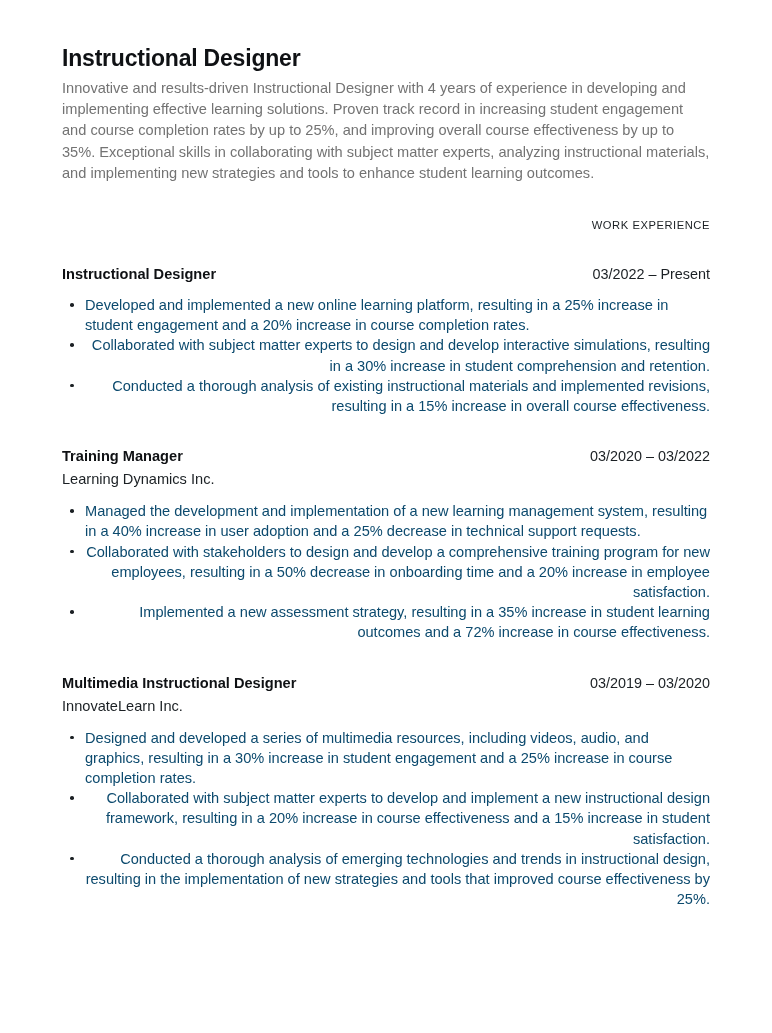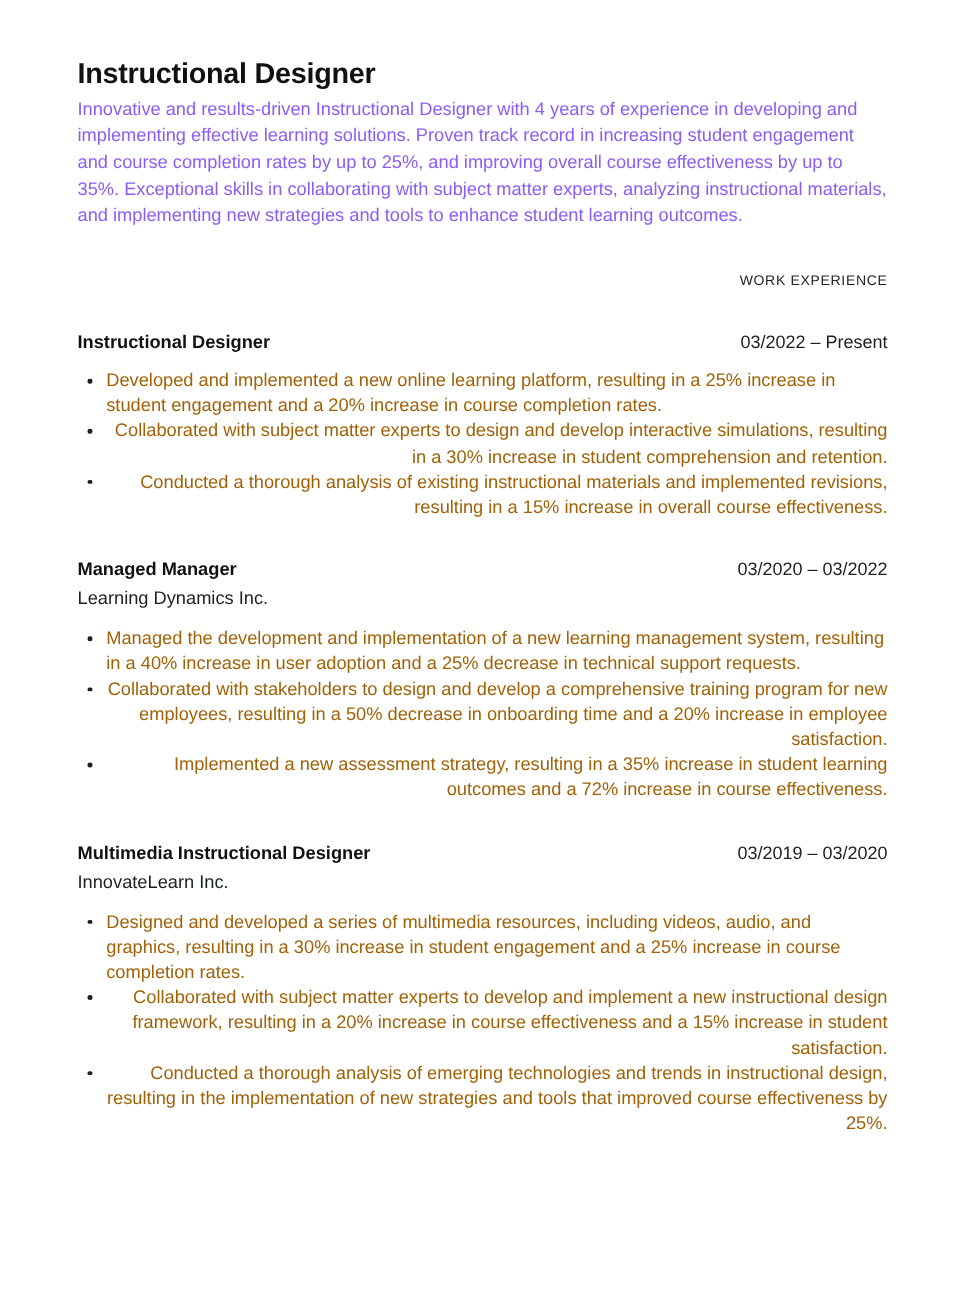--- a/index.html
+++ b/index.html
@@ -27,21 +27,21 @@
     font-weight: 700;
     line-height: 28px;
     letter-spacing: -0.2px;
     margin: 0 0 6px 0;
     color: #0f1114;
   }
   .summary {
     font-size: 14.6px;
     line-height: 21.2px;
     margin: 0;
-    color: #8b5cf6;
+    color: #737373;
     max-width: 650px;
   }
   .section {
     margin-top: 34px;
   }
   .section-heading {
     font-size: 11.2px;
     letter-spacing: 0.55px;
     line-height: 14px;
     text-transform: uppercase;
@@ -86,21 +86,21 @@
   ul.bullets {
     list-style: none;
     margin: 11px 0 0 0;
     padding: 0;
   }
   ul.bullets > li {
     position: relative;
     padding-left: 23px;
     font-size: 14.6px;
     line-height: 20.2px;
-    color: #a16207;
+    color: #0c4a6e;
     max-width: 648px;
   }
   ul.bullets > li + li {
     margin-top: 0;
     text-align: right;
   }
   ul.bullets > li .dot {
     position: absolute;
     left: 8px;
     top: 8px;
@@ -138,21 +138,21 @@
         </li>
         <li>
           <span class="dot"></span>
           <span>Conducted a thorough analysis of existing instructional materials and implemented revisions, resulting in a 15% increase in overall course effectiveness.</span>
         </li>
       </ul>
     </div>
 
     <div class="entry">
       <div class="entry-head">
-        <div class="entry-role">Managed Manager</div>
+        <div class="entry-role">Training Manager</div>
         <div class="entry-dates">03/2020 – 03/2022</div>
       </div>
       <div class="entry-company">Learning Dynamics Inc.</div>
       <ul class="bullets">
         <li>
           <span class="dot"></span>
           <span>Managed the development and implementation of a new learning management system, resulting in a 40% increase in user adoption and a 25% decrease in technical support requests.</span>
         </li>
         <li>
           <span class="dot"></span>

